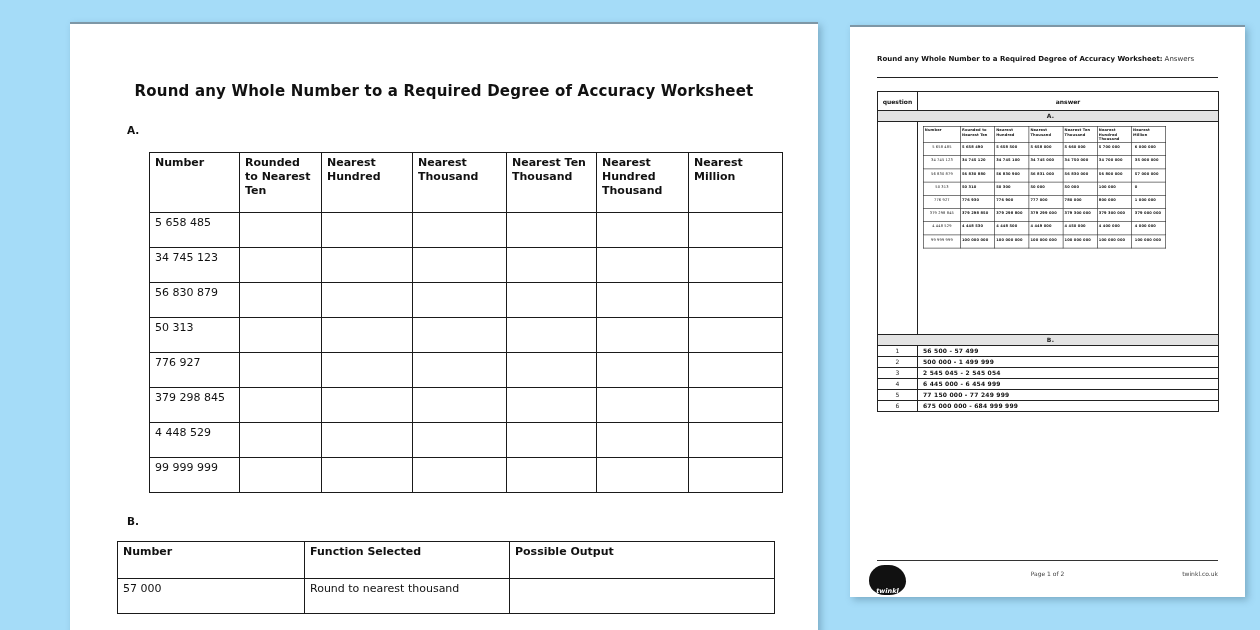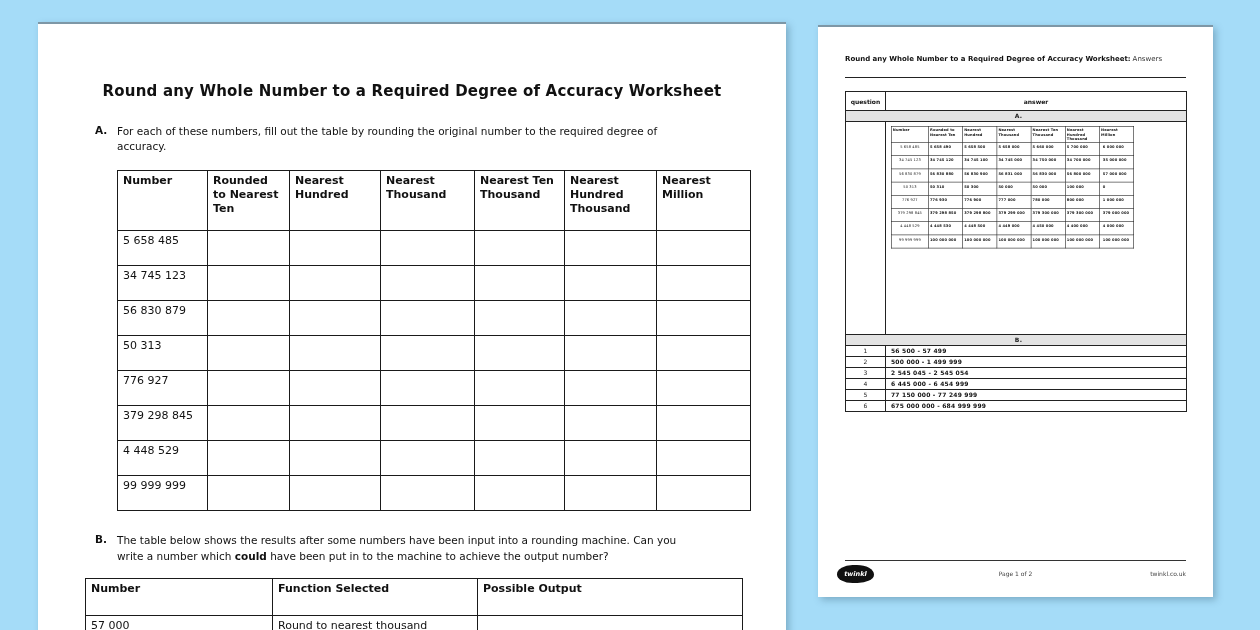--- a/index.html
+++ b/index.html
@@ -9,20 +9,21 @@
     overflow: hidden;
     background: #a5dcf8;
     font-family: "DejaVu Sans", sans-serif;
     color: #111;
   }
   .page {
     position: absolute;
     background: #ffffff;
     border-top: 2px solid #7e97a6;
     box-shadow: 3px 3px 7px rgba(50, 85, 110, 0.35);
+    margin-left: 32px;
   }
   
   .page-left { left: 38px; top: 22px; width: 748px; height: 640px; }
   .ws-title {
     margin-top: 58px;
     text-align: center;
     font-size: 15px;
     font-weight: bold;
     letter-spacing: 0.2px;
   }
@@ -83,39 +84,38 @@
     white-space: normal;
   }
   table.mini thead tr { height: 24px; }
   table.mini tbody tr { height: 22px; }
   table.b-ans td { font-size: 6px; height: 11px; line-height: 10px; }
   table.b-ans td:first-child { text-align: center; font-weight: normal; color: #222; }
   table.b-ans td:last-child { font-weight: bold; padding-left: 5px; letter-spacing: 0.2px; }
   .ans-footer-rule { position: absolute; left: 27px; right: 27px; top: 533px; border: 0; border-top: 1.5px solid #333; }
   .twinkl-logo {
     position: absolute; left: 19px; top: 538px;
-    width: 37px; height: 18px;
+    width: 37px; height: 30px;
     background: #111;
     border-radius: 55% 60% 58% 55% / 65% 70% 60% 62%;
-    display: flex; align-items: center; justify-content: center;
+    display: flex; align-items: flex-end; justify-content: center;
   }
   .twinkl-logo span { color: #fff; font-size: 6.5px; font-weight: bold; font-style: italic; }
   .page-count { position: absolute; left: 0; right: 0; top: 543px; text-align: center; font-size: 6px; color: #444; }
   .site-url { position: absolute; right: 27px; top: 543px; font-size: 6px; color: #444; }
 </style>
 </head>
 <body>
 
 <div class="page page-left">
 
   <div class="ws-title">Round any Whole Number to a Required Degree of Accuracy Worksheet</div>
 
   <div class="section">
     <div class="sec-label">A.</div>
-    <div class="sec-text">For each of these numbers, fill out the table by rounding the original number to the required degree of accuracy.</div>
   </div>
 
   <table class="ws table-a">
     <colgroup>
       <col style="width:90px">
         <col style="width:82px">
         <col style="width:91px">
       <col style="width:94px">
         <col style="width:90px">
         <col style="width:92px">
@@ -203,21 +203,20 @@
           <td></td>
           <td></td>
           <td></td>
           <td></td>
         </tr>
       </tbody>
   </table>
 
   <div class="section" style="margin-top:22px;">
     <div class="sec-label">B.</div>
-    <div class="sec-text"><span>The table below shows the results after some numbers have been input into a rounding machine. Can you write a number which </span><b>could</b><span> have been put in to the machine to achieve the output number?</span></div>
   </div>
 
   <table class="ws table-b">
     <colgroup>
       <col style="width:187px">
         <col style="width:205px">
         <col style="width:265px">
     </colgroup>
     <thead>
       <tr>

